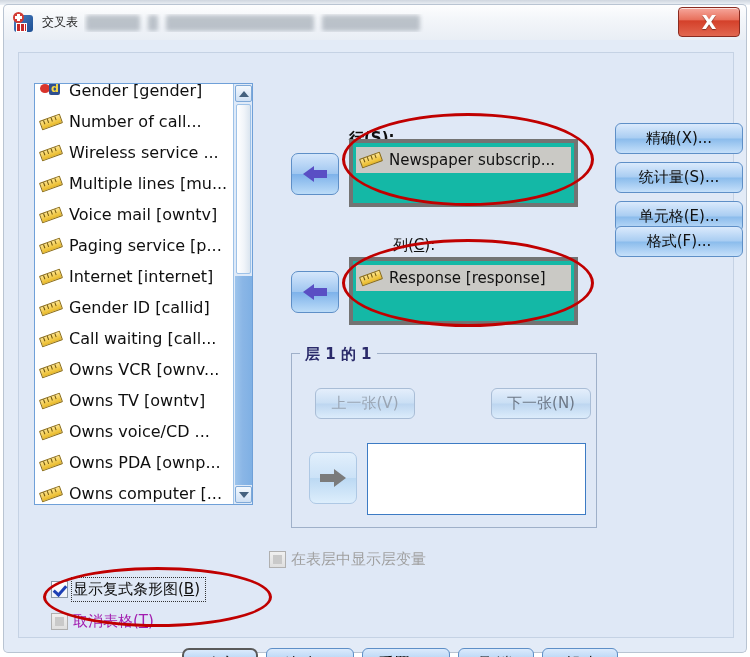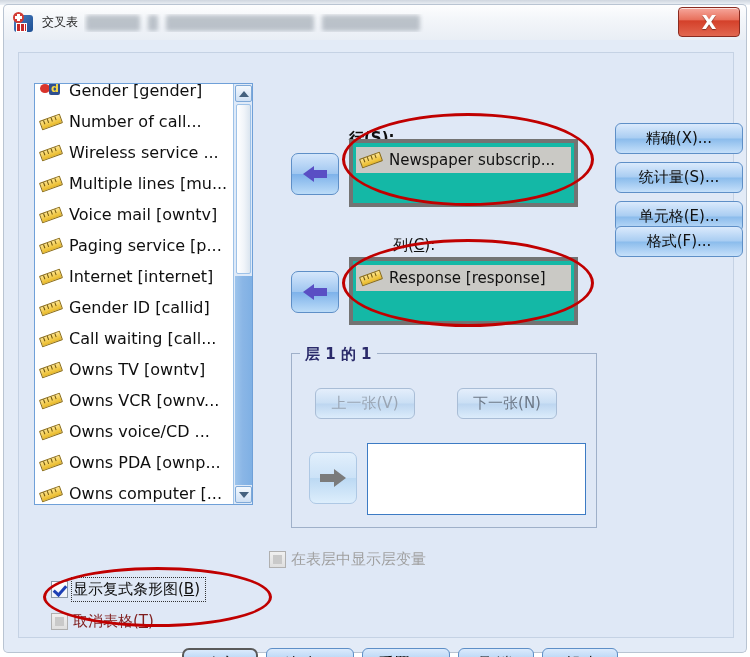--- a/index.html
+++ b/index.html
@@ -266,21 +266,21 @@
   }
   .layer-nav-btn {
     position: absolute; width: 100px; height: 31px;
     border: 1px solid #a9bdd6; border-radius: 6px;
     background: linear-gradient(180deg,#e4eefb 0%,#cadff4 48%,#bdd6f0 52%,#dcecfb 100%);
     display: flex; align-items: center; justify-content: center;
     font-size: 15px; color: #9aa5b3; white-space: nowrap;
     cursor: default;
   }
   #layer-prev { left: 296px; top: 335px; }
-  #layer-next { left: 438px; top: 335px; color: #6d7887; }
+  #layer-next { left: 472px; top: 335px; color: #6d7887; }
   #layer-xfer {
     position: absolute; left: 290px; top: 399px;
     width: 48px; height: 52px;
     border: 1px solid #aec8e4; border-radius: 7px;
     background: linear-gradient(180deg,#e2effc 0%,#cbe2f7 50%,#bcd9f3 51%,#ddeefc 100%);
     display: flex; align-items: center; justify-content: center;
     cursor: default;
   }
   .arrow-right-gray { width: 26px; height: 20px; position: relative; }
   .arrow-right-gray .shaft {
@@ -324,21 +324,21 @@
     content: "";
     position: absolute; left: 3px; top: 3px; width: 9px; height: 9px;
     background: #c9c9c9;
   }
   #cb-layer-vars { left: 250px; top: 497px; color: #a0a0a0; }
   #cb-clustered  { left: 32px;  top: 527px; color: #0e0e0e; }
   #cb-clustered .focus-ring {
     position: absolute; left: 20px; top: -3px; right: -6px; bottom: -3px;
     border: 1px dotted #333; pointer-events: none;
   }
-  #cb-suppress   { left: 32px;  top: 559px; color: #7f1d1d; }
+  #cb-suppress   { left: 32px;  top: 559px; color: #a21caf; }
 
   
   .bottom-btn {
     position: absolute; top: 595px;
     height: 33px;
     border: 1px solid #5e8fc7; border-radius: 6px;
     background: linear-gradient(180deg,#dbeafc 0%,#a9cdf2 48%,#8bbcec 52%,#c6e0fa 100%);
     display: flex; align-items: center; justify-content: center;
     font-size: 16px; color: #0d0d0d;
     cursor: pointer; white-space: nowrap;
@@ -481,31 +481,31 @@
               <span>Call waiting [call...</span>
             </div>
             <div class="var-item">
               <span class="ic-ruler">
                 <span class="body"></span>
                 <span class="tick" style="left:4px"></span>
                 <span class="tick" style="left:8px"></span>
                 <span class="tick" style="left:12px"></span>
                 <span class="tick" style="left:16px"></span>
               </span>
+              <span>Owns VCR [ownv...</span>
+            </div>
+            <div class="var-item">
+              <span class="ic-ruler">
+                <span class="body"></span>
+                <span class="tick" style="left:4px"></span>
+                <span class="tick" style="left:8px"></span>
+                <span class="tick" style="left:12px"></span>
+                <span class="tick" style="left:16px"></span>
+              </span>
               <span>Owns TV [owntv]</span>
-            </div>
-            <div class="var-item">
-              <span class="ic-ruler">
-                <span class="body"></span>
-                <span class="tick" style="left:4px"></span>
-                <span class="tick" style="left:8px"></span>
-                <span class="tick" style="left:12px"></span>
-                <span class="tick" style="left:16px"></span>
-              </span>
-              <span>Owns VCR [ownv...</span>
             </div>
             <div class="var-item">
               <span class="ic-ruler">
                 <span class="body"></span>
                 <span class="tick" style="left:4px"></span>
                 <span class="tick" style="left:8px"></span>
                 <span class="tick" style="left:12px"></span>
                 <span class="tick" style="left:16px"></span>
               </span>
               <span>Owns voice/CD ...</span>

